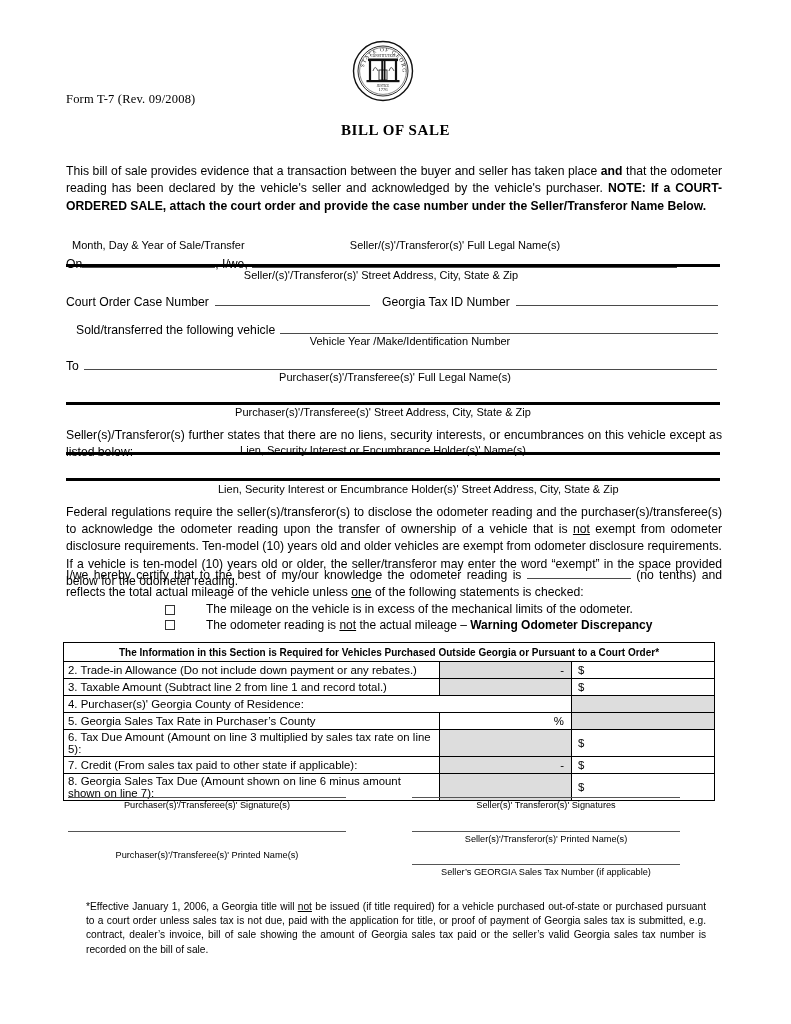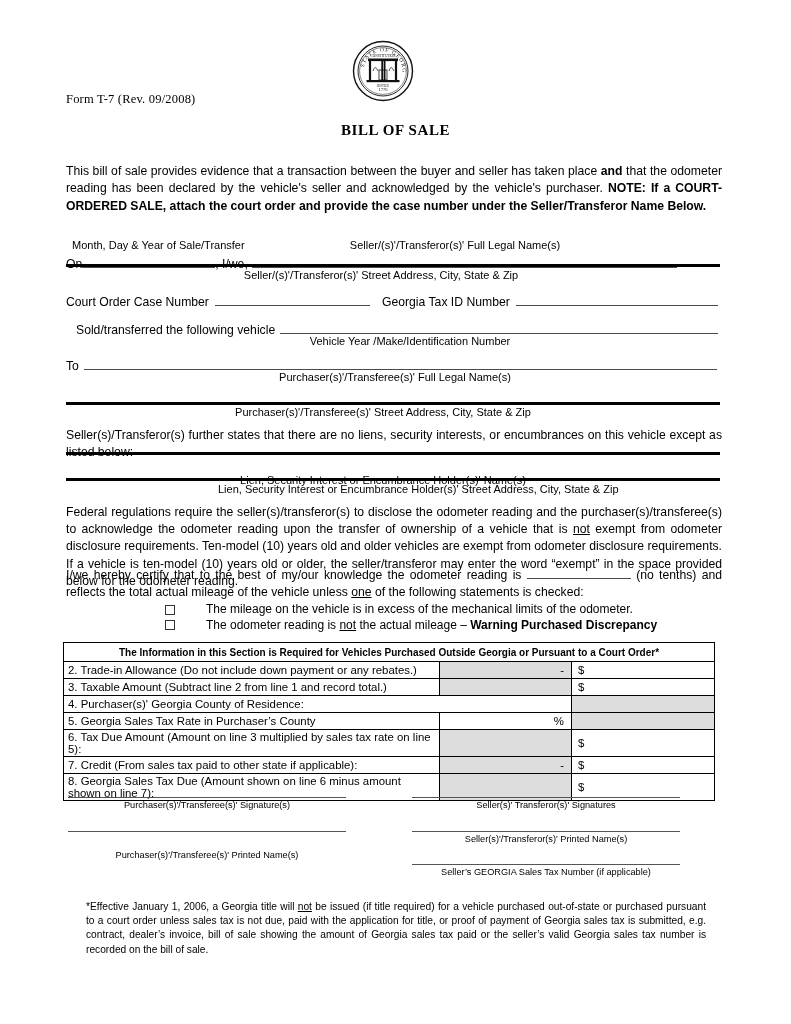--- a/index.html
+++ b/index.html
@@ -224,41 +224,41 @@
     <span class="lbl">To</span><span class="blank" style="width:633px; margin-left:5px;"></span>
   </div>
   <div class="cap" style="left:235px; top:371px; width:320px;">Purchaser(s)'/Transferee(s)' Full Legal Name(s)</div>
 
   <div class="thickrule" style="left:66px; top:402px; width:654px;"></div>
   <div class="cap" style="left:218px; top:406px; width:330px;">Purchaser(s)'/Transferee(s)' Street Address, City, State &amp; Zip</div>
 
   <div class="para" style="top:427px;">Seller(s)/Transferor(s) further states that there are no liens, security interests, or encumbrances on this vehicle except as listed below:</div>
 
   <div class="thickrule" style="left:66px; top:452px; width:654px;"></div>
-  <div class="cap" style="left:218px; top:474px; width:330px;">Lien, Security Interest or Encumbrance Holder(s)' Name(s)</div>
+  <div class="cap" style="left:218px; top:444px; width:330px;">Lien, Security Interest or Encumbrance Holder(s)' Name(s)</div>
 
   <div class="thickrule" style="left:66px; top:478px; width:654px;"></div>
   <div class="cap" style="left:218px; top:483px; width:330px;">Lien, Security Interest or Encumbrance Holder(s)' Street Address, City, State &amp; Zip</div>
 
   <div class="para" style="top:504px;">
     <span>Federal regulations require the seller(s)/transferor(s) to disclose the odometer reading and the purchaser(s)/transferee(s) to acknowledge the odometer reading upon the transfer of ownership of a vehicle that is </span><u>not</u><span> exempt from odometer disclosure requirements.  Ten-model (10) years old and older vehicles are exempt from odometer disclosure requirements.  If a vehicle is ten-model (10) years old or older, the seller/transferor may enter the word “exempt” in the space provided below for the odometer reading.</span>
   </div>
 
   <div class="para" style="top:566px;">
     <span>I/we hereby certify that to the best of my/our knowledge the odometer reading is </span><span class="blank" style="width:104px;"></span><span> (no tenths) and reflects the total actual mileage of the vehicle unless </span><u>one</u><span> of the following statements is checked:</span>
   </div>
 
   <div class="checks">
     <div class="ckrow">
       <span class="ckbox"></span>
       <span>The mileage on the vehicle is in excess of the mechanical limits of the odometer.</span>
     </div>
     <div class="ckrow">
       <span class="ckbox"></span>
-      <span><span>The odometer reading is </span><u>not</u><span> the actual mileage – </span><b>Warning Purchased Discrepancy</b></span>
+      <span><span>The odometer reading is </span><u>not</u><span> the actual mileage – </span><b>Warning Odometer Discrepancy</b></span>
     </div>
   </div>
 
   <table class="tbl">
     <tbody>
       <tr>
         <td class="hdr" colspan="3">The Information in this Section is Required for Vehicles Purchased Outside Georgia or Pursuant to a Court Order*</td>
       </tr>
       <tr>
         <td>2. Trade-in Allowance (Do not include down payment or any rebates.)</td>

